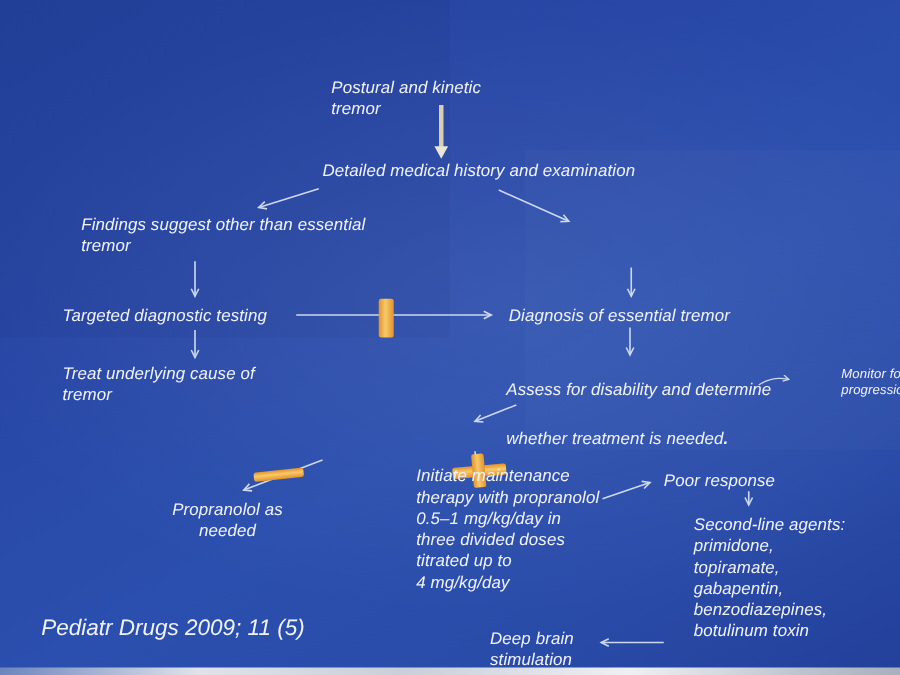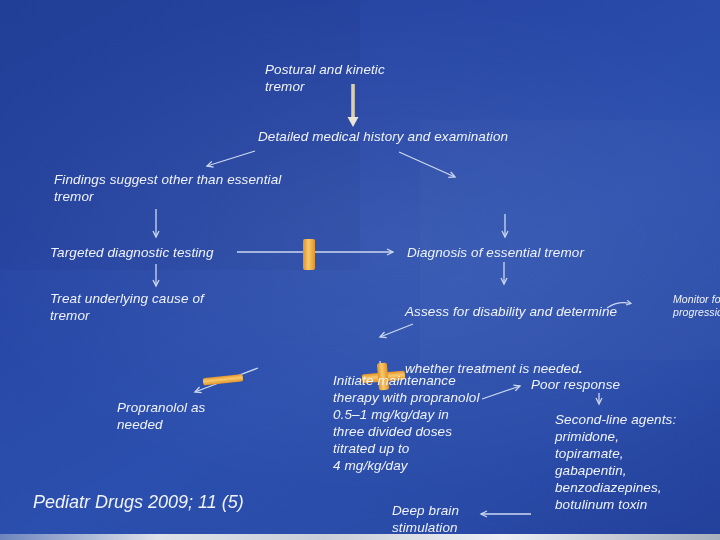--- a/index.html
+++ b/index.html
@@ -18,21 +18,21 @@
            background:rgba(255,255,255,0.02); pointer-events:none; }
   .node {
     position:absolute;
     font-size:13.5px; line-height:17px;
     white-space:pre-line;
     letter-spacing:0.1px;
   }
   .small { font-size:10.5px; line-height:13px; }
   .citation { position:absolute; font-size:18px; line-height:16px; }
   .b { font-weight:bold; }
-  .assess-line2 { margin-top:23px; }
+  .assess-line2 { margin-top:5px; }
   svg.arrows { position:absolute; left:0; top:0; }
   .slide-edge {
     position:absolute; left:0; right:0; bottom:0; height:6px;
     background:linear-gradient(90deg,
       rgba(190,197,208,0.45) 0%, #dfe3e9 22%, #c9ced8 45%,
       #eef0f3 70%, #c0c6d0 88%, #a8b0bd 100%);
   }
 </style>
 </head>
 <body>
@@ -97,41 +97,41 @@
     <line x1="599" y1="393" x2="599" y2="404" stroke="#ccd9f0" stroke-width="1.3" marker-end="url(#ah)"></line>
 
     <line x1="531" y1="514" x2="481" y2="514" stroke="#ccd9f0" stroke-width="1.3" marker-end="url(#ah)"></line>
   </svg>
 
   <div class="node" style="left:265px; top:33px; width:160px;margin-top:28px;">Postural and kinetic
 tremor</div>
 
   <div class="node" style="left:258px; top:128px; width:270px;">Detailed medical history and examination</div>
 
-  <div class="node" style="left:54px; top:171px; width:250px;">Findings suggest other than essential
+  <div class="node" style="left:65px; top:171px; width:250px;">Findings suggest other than essential
 tremor</div>
 
   <div class="node" style="left:50px; top:244px; width:210px;">Targeted diagnostic testing</div>
 
   <div class="node" style="left:50px; top:290px; width:190px;">Treat underlying cause of
 tremor</div>
 
 
   <div class="node" style="left:407px; top:244px; width:220px;">Diagnosis of essential tremor</div>
 
   <div class="node" style="left:405px; top:286px; width:240px;">
     <div>Assess for disability and determine</div>
     <div class="assess-line2"><span>whether treatment is needed</span><span class="b">.</span></div>
   </div>
 
   <div class="node small" style="left:673px; top:293px; width:70px;">Monitor for
 progression</div>
 
 
-  <div class="node" style="left:117px; top:399px; width:130px;">Propranolol as
+  <div class="node" style="left:117px; top:399px; width:130px;text-align:center;">Propranolol as
 needed</div>
 
   <div class="node" style="left:333px; top:372px; width:180px;">Initiate maintenance
 therapy with propranolol
 0.5–1 mg/kg/day in
 three divided doses
 titrated up to
 4 mg/kg/day</div>
 
   <div class="node" style="left:531px; top:376px; width:110px;">Poor response</div>

